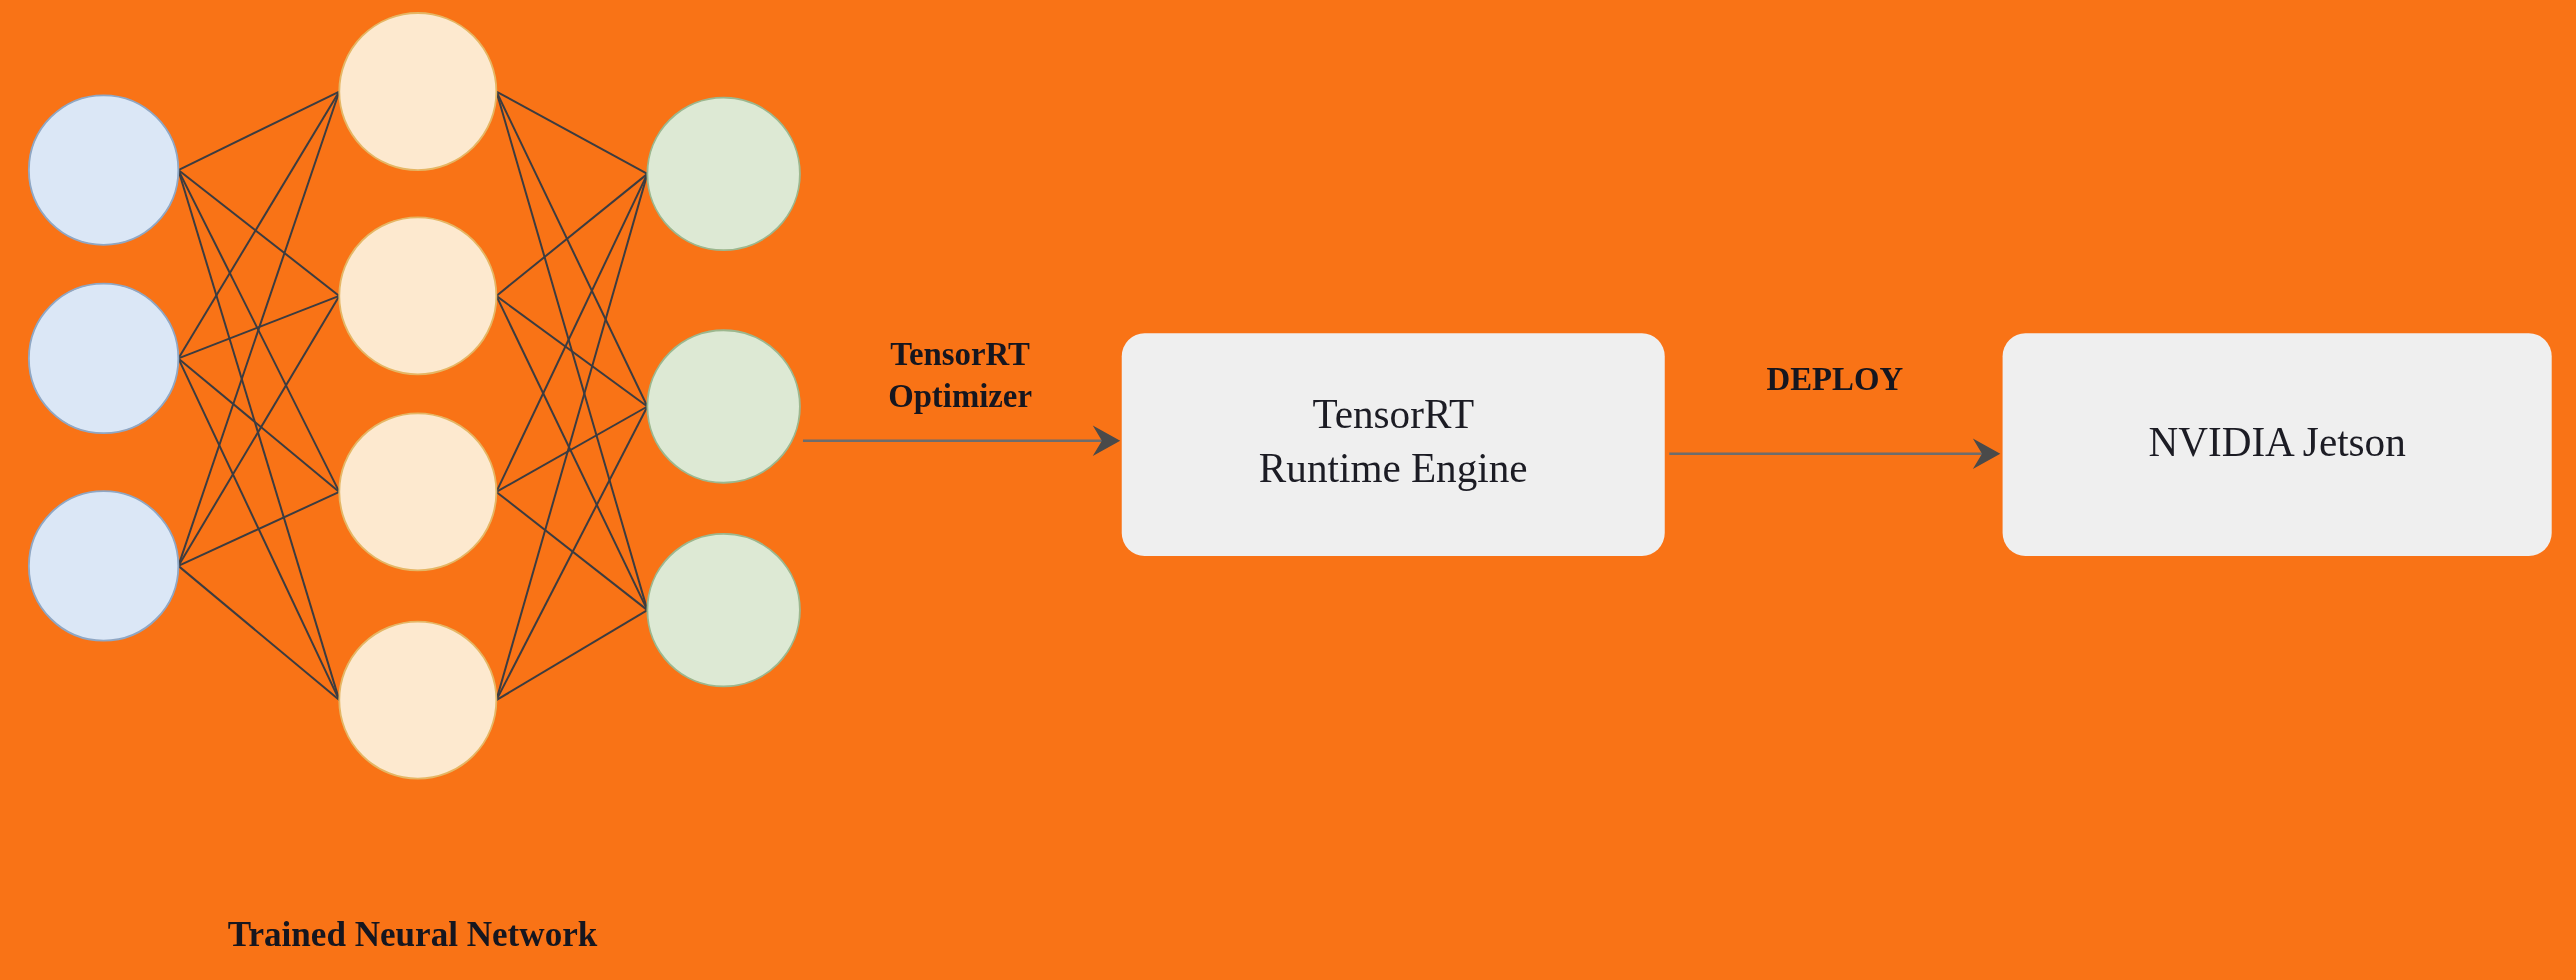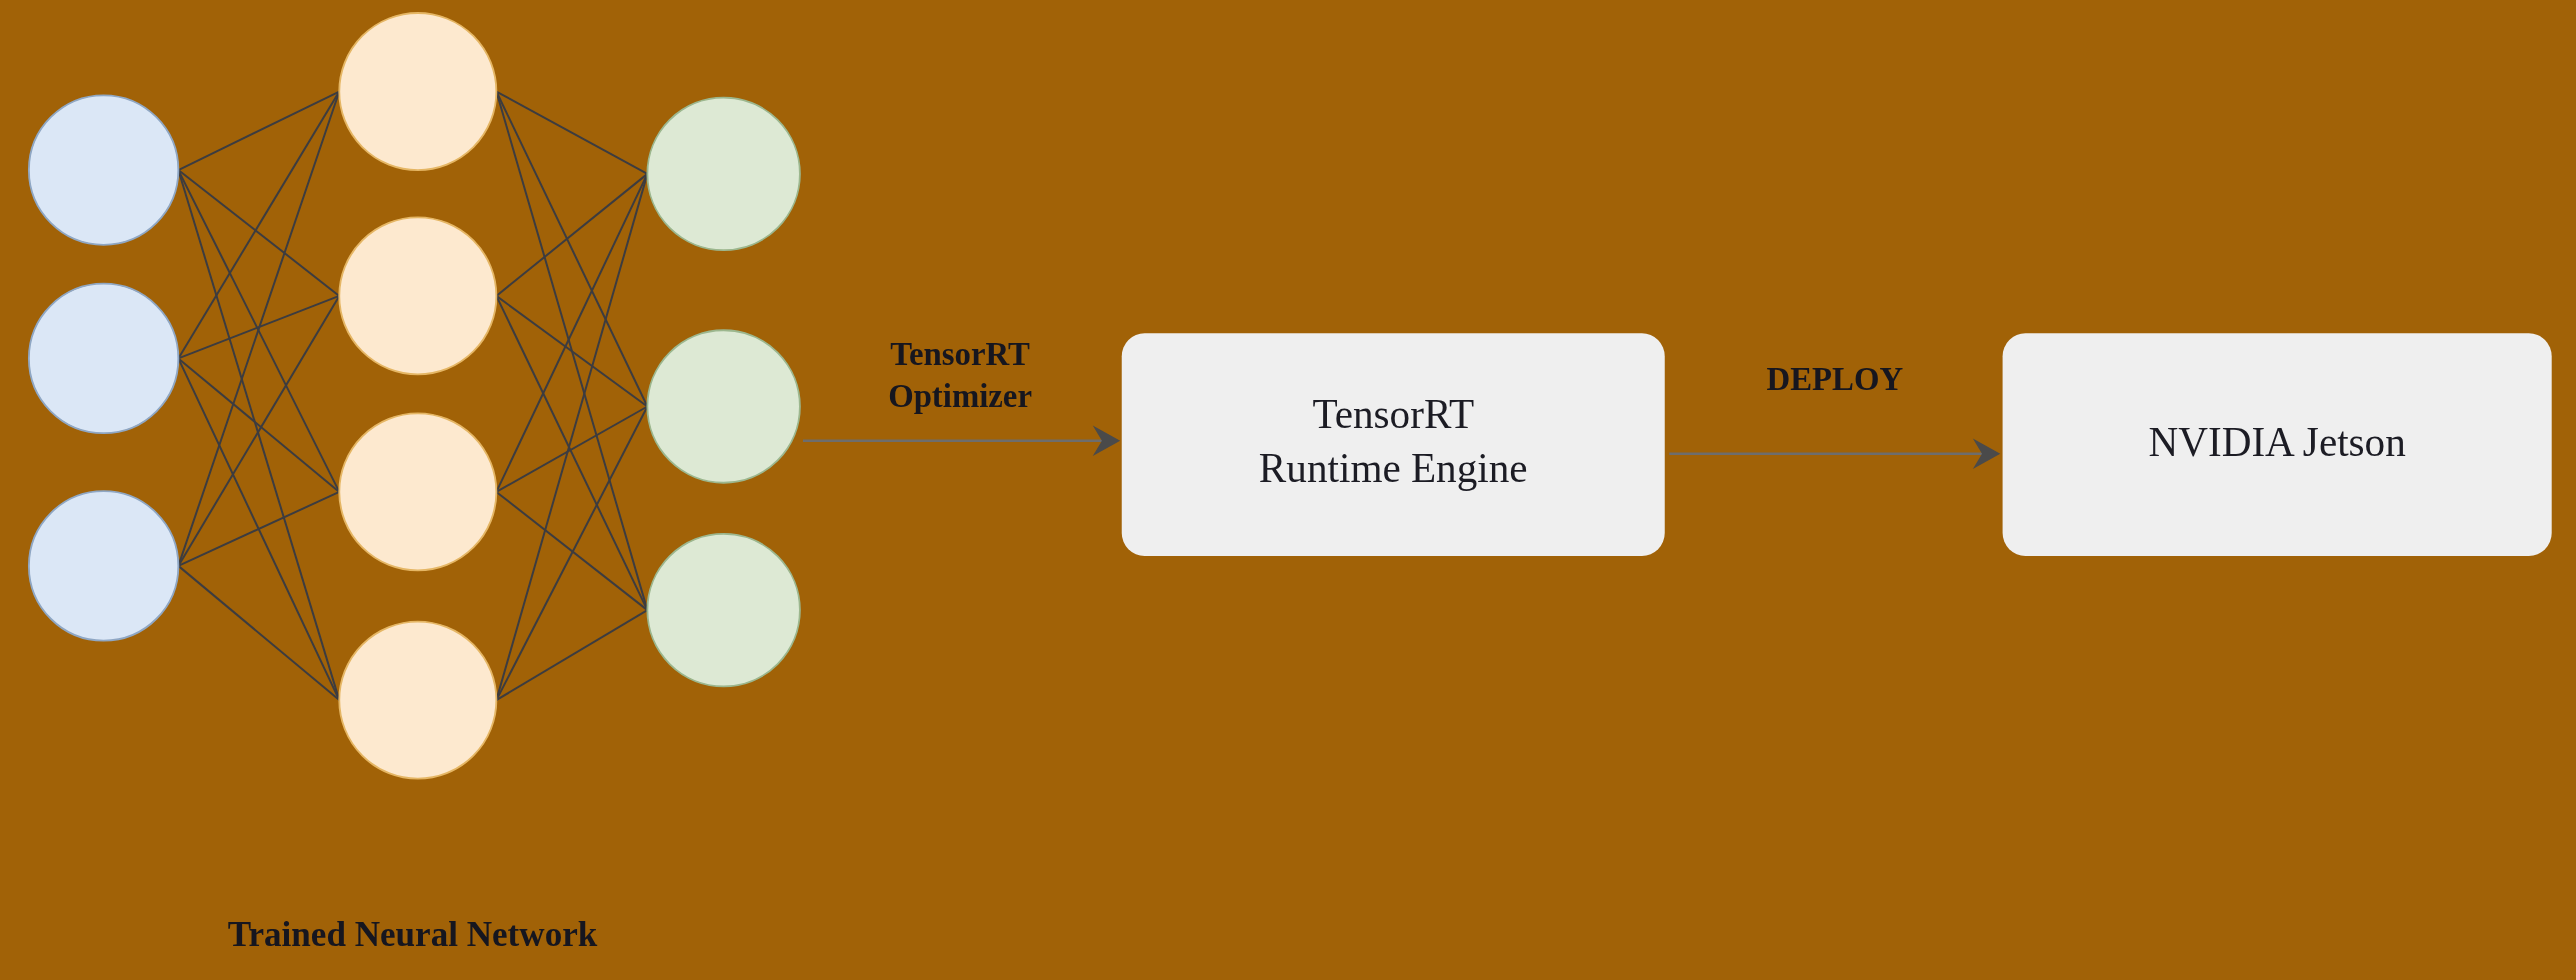--- a/index.html
+++ b/index.html
@@ -10,21 +10,21 @@
   body {
     width: 2576px;
     height: 980px;
     overflow: hidden;
     font-family: "Liberation Serif", "DejaVu Serif", serif;
   }
   #diagram-root {
     position: relative;
     width: 2576px;
     height: 980px;
-    background: #a16207;
+    background: #f97316;
   }
   svg.canvas {
     position: absolute;
     top: 0;
     left: 0;
     width: 2576px;
     height: 980px;
     display: block;
   }
   .edge-line {

